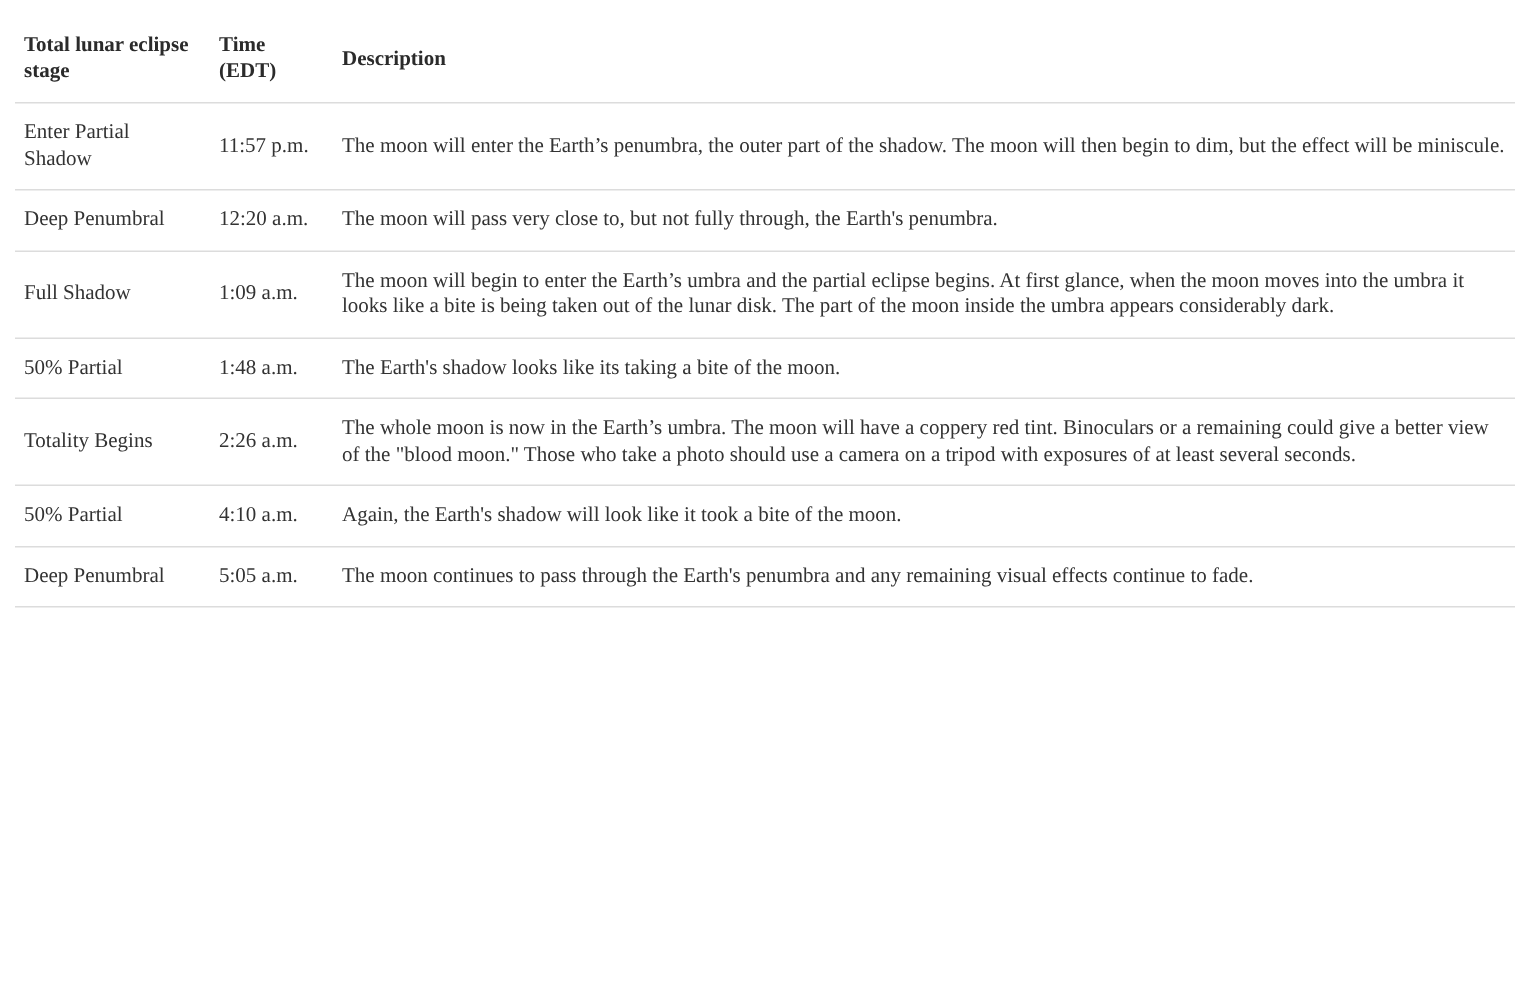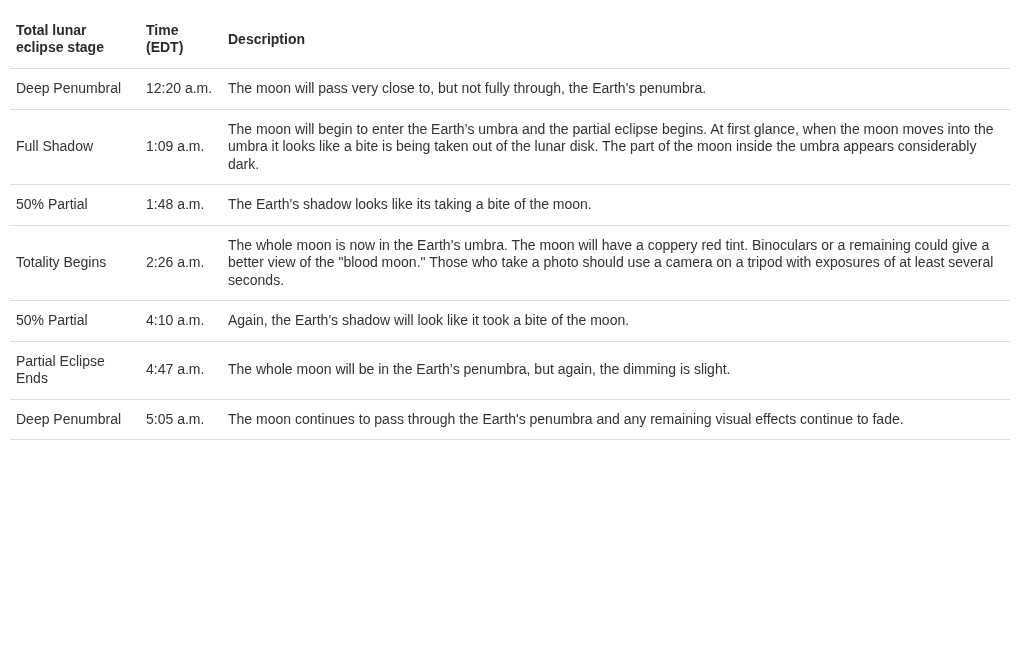--- a/index.html
+++ b/index.html
@@ -12,20 +12,21 @@
     }
     body {
       font-family: "Liberation Sans", "DejaVu Sans", sans-serif;
       color: #333333;
     }
     .table-wrap {
       position: absolute;
       left: 10px;
       top: 0;
       width: 1000px;
+      font-family: Liberation Serif, serif;
     }
     table {
       width: 1000px;
       border-collapse: collapse;
       table-layout: fixed;
     }
     col.c-stage { width: 130px; }
     col.c-time { width: 82px; }
     col.c-desc { width: 788px; }
     thead th {
@@ -66,20 +67,25 @@
     </colgroup>
     <thead>
       <tr>
         <th>Total lunar eclipse stage</th>
         <th>Time (EDT)</th>
         <th>Description</th>
       </tr>
     </thead>
     <tbody>
       <tr>
+        <td>Enter Partial Shadow</td>
+        <td class="time">11:57 p.m.</td>
+        <td class="desc">The moon will enter the Earth’s penumbra, the outer part of the shadow. The moon will then begin to dim, but the effect will be miniscule.</td>
+      </tr>
+      <tr>
         <td>Deep Penumbral</td>
         <td class="time">12:20 a.m.</td>
         <td class="desc">The moon will pass very close to, but not fully through, the Earth's penumbra.</td>
       </tr>
       <tr>
         <td>Full Shadow</td>
         <td class="time">1:09 a.m.</td>
         <td class="desc">The moon will begin to enter the Earth’s umbra and the partial eclipse begins. At first glance, when the moon moves into the umbra it looks like a bite is being taken out of the lunar disk. The part of the moon inside the umbra appears considerably dark.</td>
       </tr>
       <tr>
@@ -91,24 +97,19 @@
         <td>Totality Begins</td>
         <td class="time">2:26 a.m.</td>
         <td class="desc">The whole moon is now in the Earth’s umbra. The moon will have a coppery red tint. Binoculars or a remaining could give a better view of the "blood moon." Those who take a photo should use a camera on a tripod with exposures of at least several seconds.</td>
       </tr>
       <tr>
         <td>50% Partial</td>
         <td class="time">4:10 a.m.</td>
         <td class="desc">Again, the Earth's shadow will look like it took a bite of the moon.</td>
       </tr>
       <tr>
-        <td>Partial Eclipse Ends</td>
-        <td class="time">4:47 a.m.</td>
-        <td class="desc">The whole moon will be in the Earth’s penumbra, but again, the dimming is slight.</td>
-      </tr>
-      <tr>
         <td>Deep Penumbral</td>
         <td class="time">5:05 a.m.</td>
         <td class="desc">The moon continues to pass through the Earth's penumbra and any remaining visual effects continue to fade.</td>
       </tr>
     </tbody>
   </table>
 </div>
 
 </body></html>

